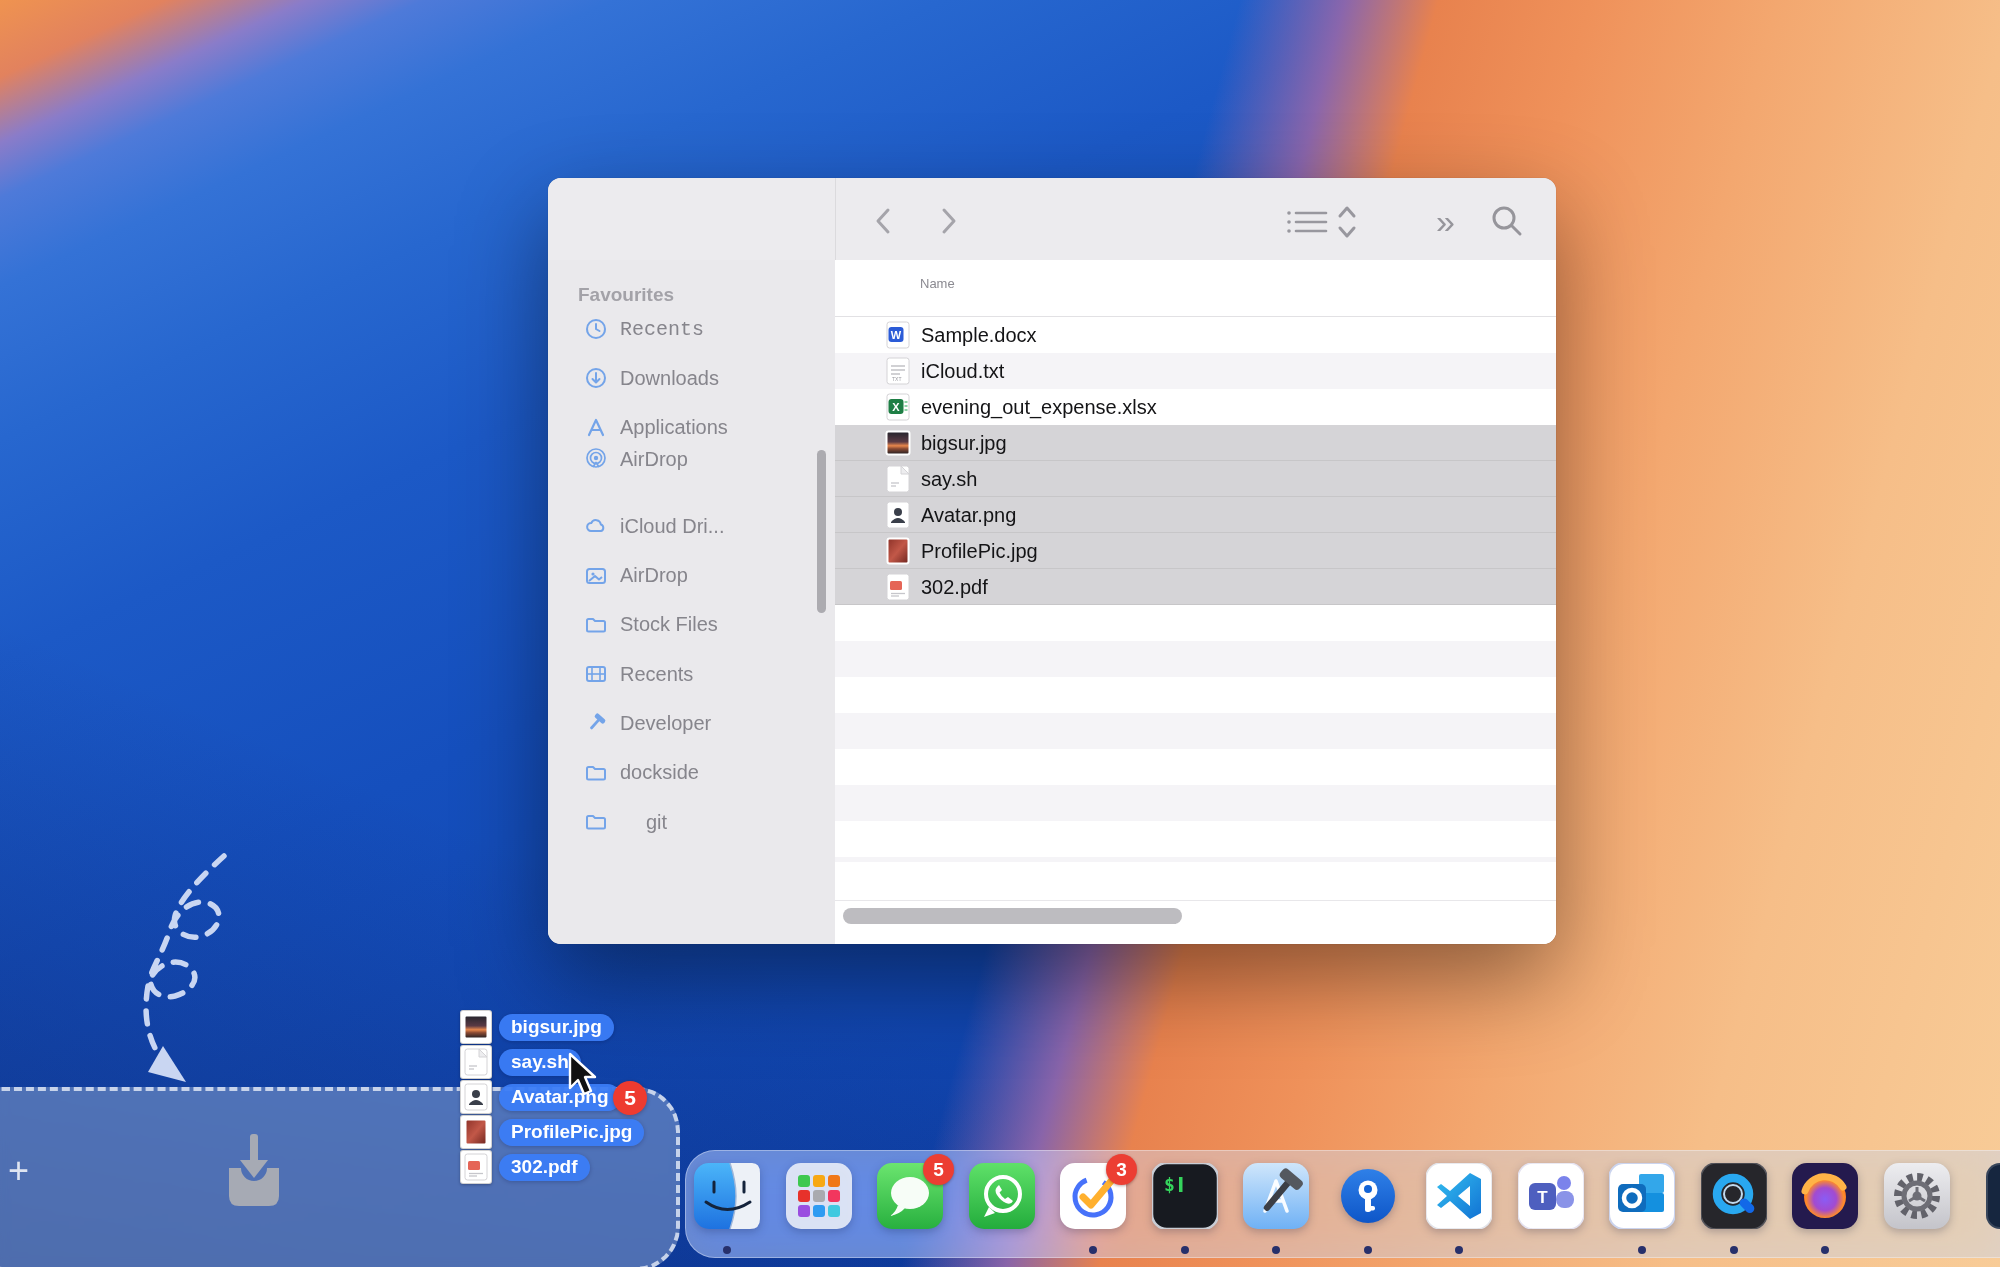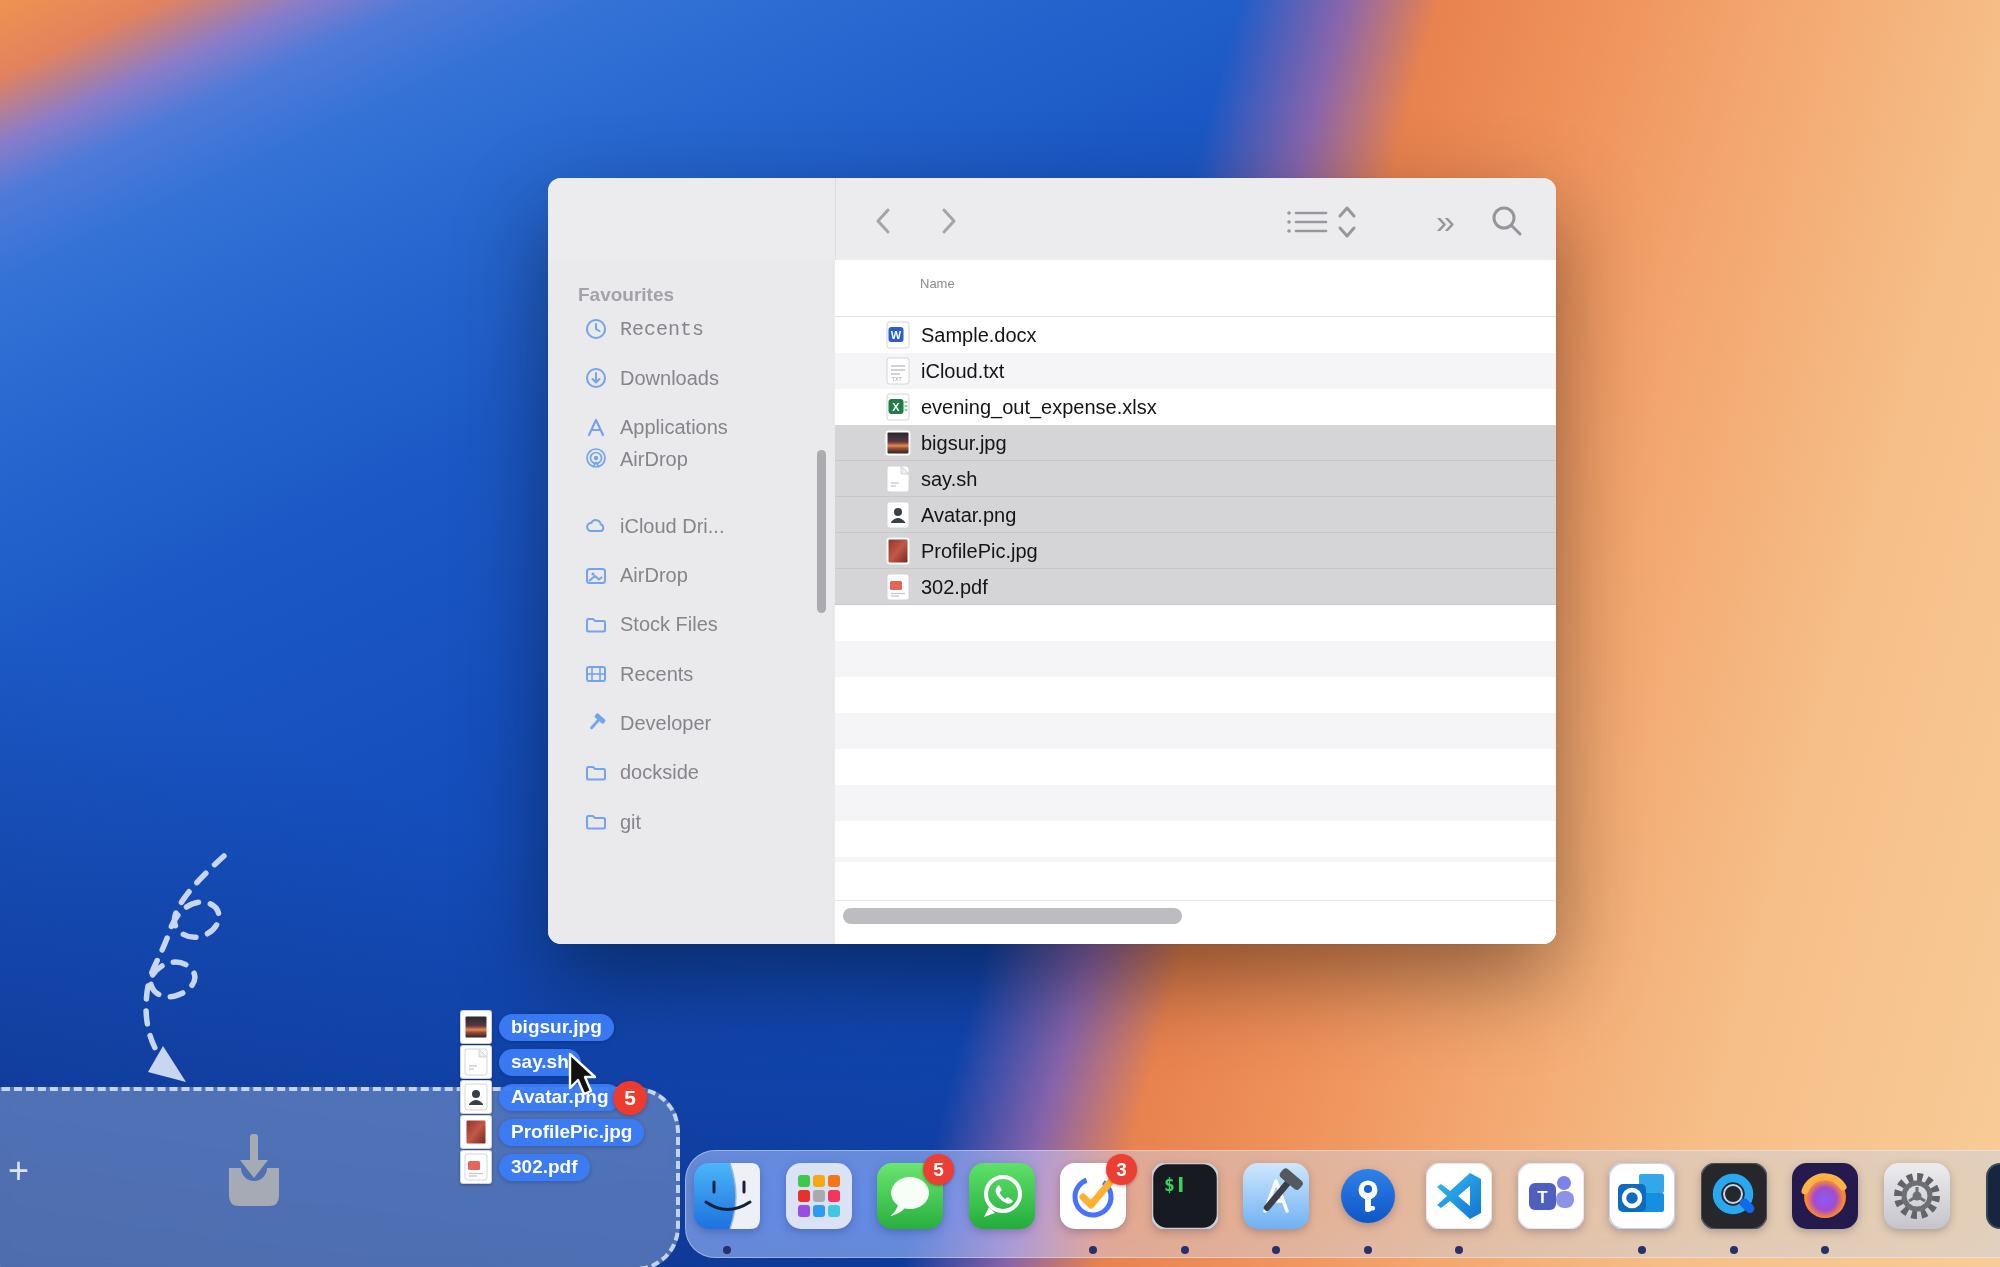--- a/index.html
+++ b/index.html
@@ -196,21 +196,21 @@
                 </g>
               </svg></span>
             <span class="lb">Developer</span>
           </div>
           <div class="sb-item" style="top: 490.7px;">
             <span class="ic"><svg viewBox="0 0 24 24" width="24" height="24">
                 <path d="M3 7.5 Q3 6 4.5 6 L9 6 L11 8 L19.5 8 Q21 8 21 9.5 L21 17 Q21 18.5 19.5 18.5 L4.5 18.5 Q3 18.5 3 17 Z" fill="none" stroke="#74A4E9" stroke-width="2" stroke-linejoin="round"></path>
               </svg></span>
             <span class="lb">dockside</span>
           </div>
-          <div class="sb-item" style="top: 540px;">
+          <div class="sb-item" style="top: 540px; gap: 26px;">
             <span class="ic"><svg viewBox="0 0 24 24" width="24" height="24">
                 <path d="M3 7.5 Q3 6 4.5 6 L9 6 L11 8 L19.5 8 Q21 8 21 9.5 L21 17 Q21 18.5 19.5 18.5 L4.5 18.5 Q3 18.5 3 17 Z" fill="none" stroke="#74A4E9" stroke-width="2" stroke-linejoin="round"></path>
               </svg></span>
             <span class="lb">git</span>
           </div>
         </div>
       <div class="sb-scroll"></div>
     </div>
     <div class="abs vdiv" style="left:287px;top:0;height:766px;"></div>
 

